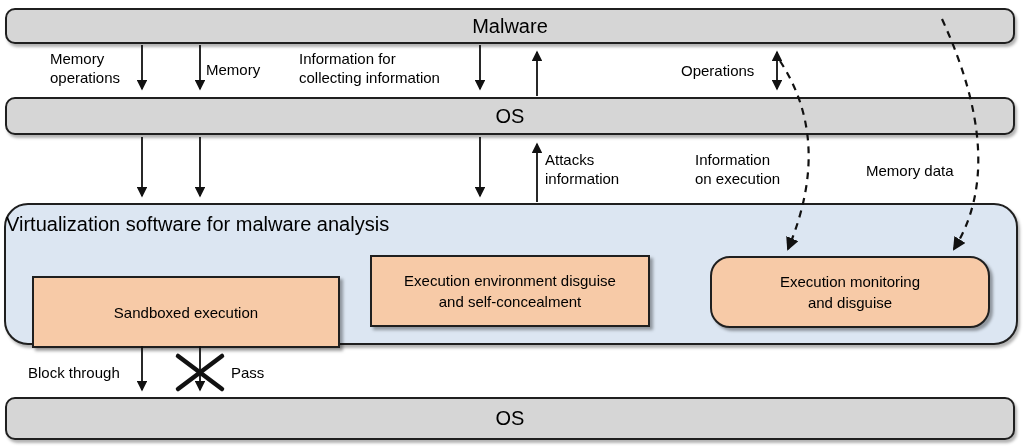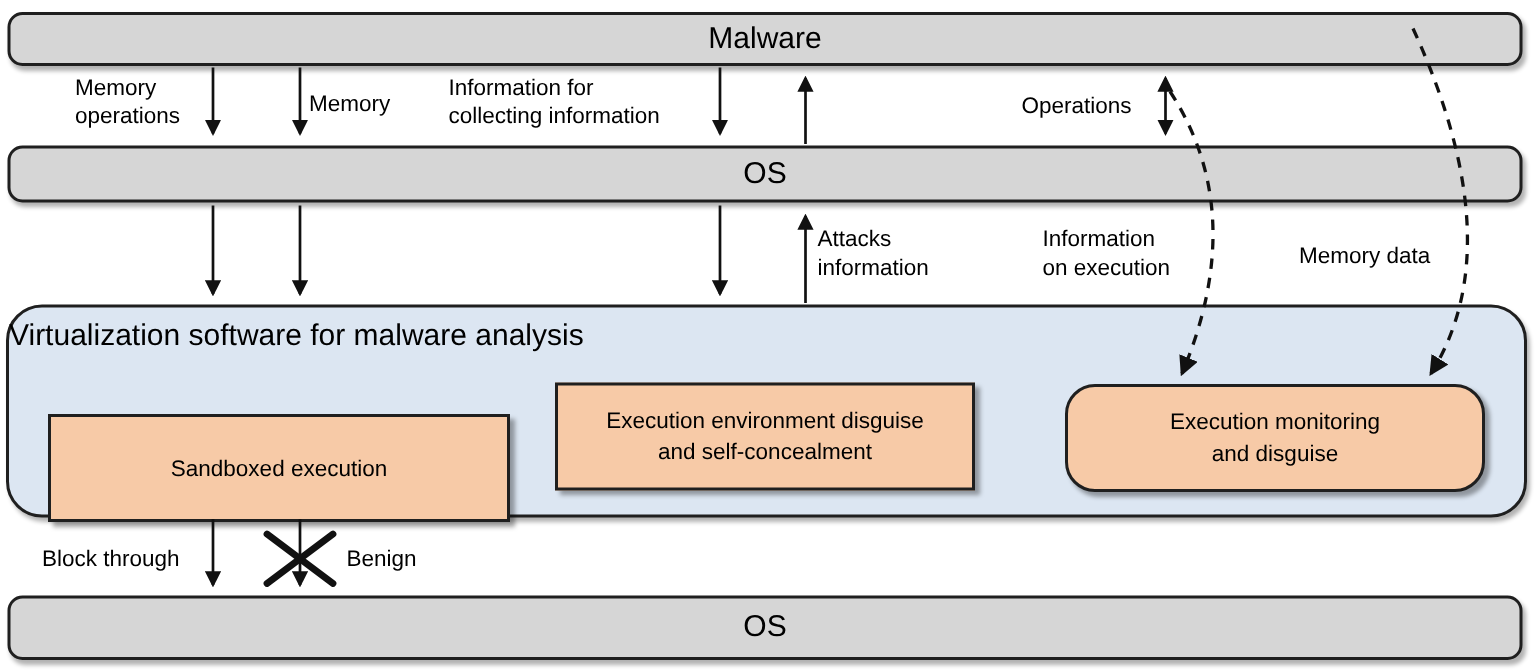--- a/index.html
+++ b/index.html
@@ -130,21 +130,21 @@
     <span>Information</span>
     <span>on execution</span>
   </div>
   <div id="label-memory" class="lbl">
     <span>Memory data</span>
   </div>
   <div id="label-pass" class="lbl">
     <span>Block through</span>
   </div>
   <div id="label-block" class="lbl">
-    <span>Benign</span>
+    <span>Pass</span>
   </div>
 
   <svg id="connector-layer" viewBox="0 0 1024 448" xmlns="http://www.w3.org/2000/svg">
     <defs>
       <marker id="ah" viewBox="0 0 10 10" refX="8.5" refY="5" markerWidth="6" markerHeight="6" orient="auto-start-reverse">
         <path d="M0,0 L10,5 L0,10 z" fill="#111"></path>
       </marker>
     </defs>
 
     <line x1="142" y1="45" x2="142" y2="89" stroke="#111" stroke-width="1.8" marker-end="url(#ah)"></line>

